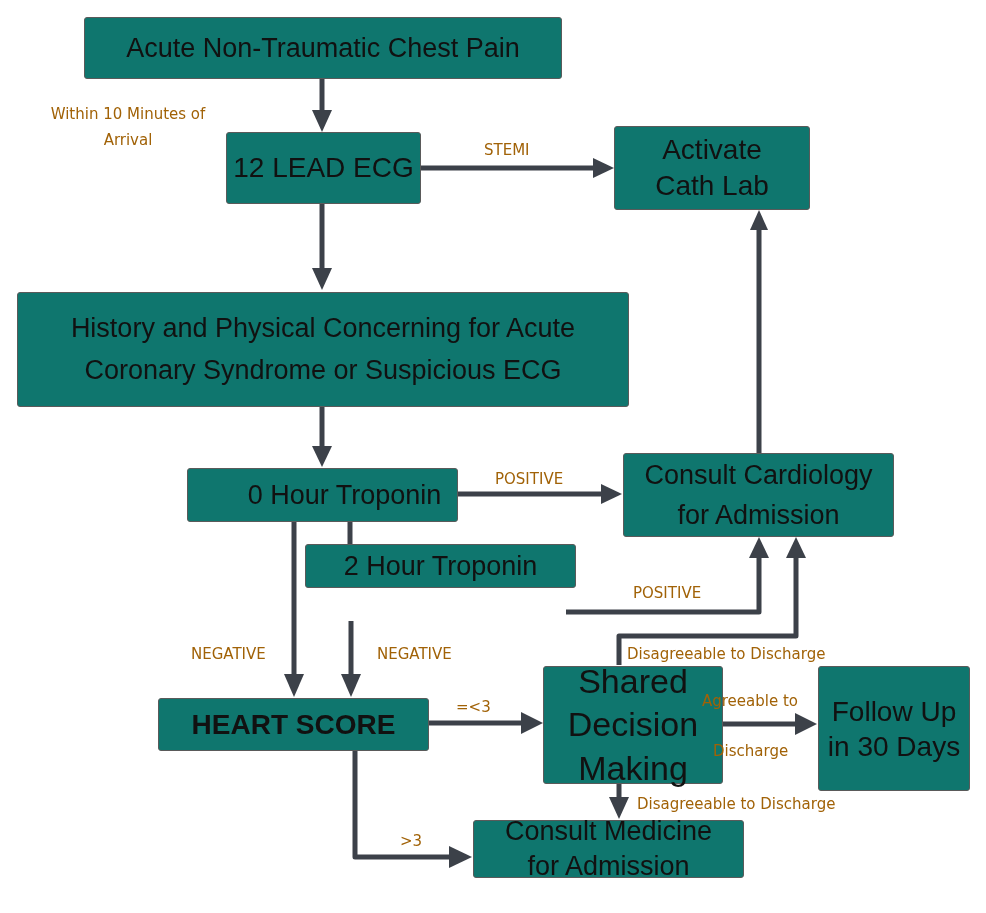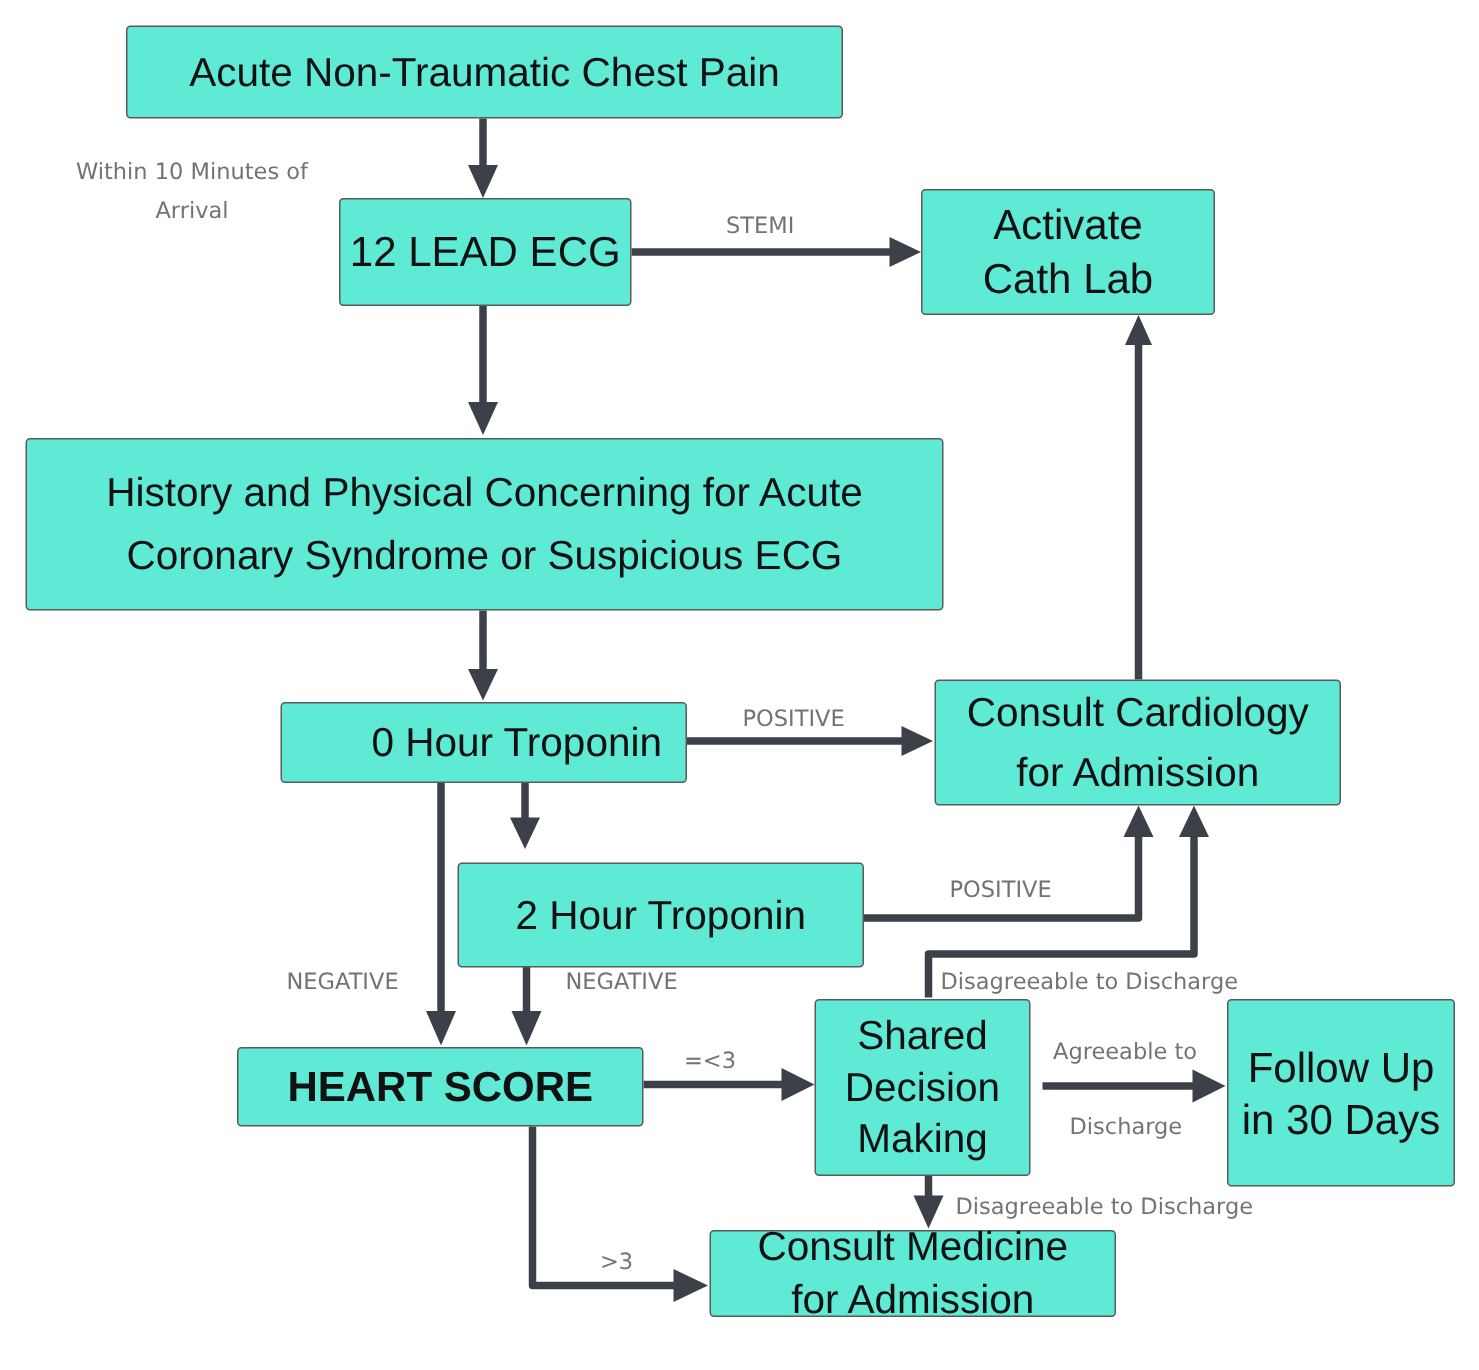--- a/index.html
+++ b/index.html
@@ -1,24 +1,24 @@
 <!DOCTYPE html>
 <html><head>
   <meta charset="utf-8">
   <style>
     html, body { margin: 0; padding: 0; background: #ffffff; }
     body { width: 986px; height: 913px; position: relative; overflow: hidden;
            font-family: "Liberation Sans", sans-serif; color: #111; }
     #canvas { position: absolute; left: 0; top: 0; width: 986px; height: 913px; }
     .node { position: absolute; box-sizing: border-box; border: 1.3px solid #5a5a5a;
-            border-radius: 3px; background: #5eead4; display: flex; align-items: center;
+            border-radius: 3px; background: #0f766e; display: flex; align-items: center;
             justify-content: center; text-align: center; color: #111; }
     .node span { display: block; }
     .lbl { position: absolute; font-family: "DejaVu Sans", sans-serif; font-size: 15px;
-           color: #737373; white-space: nowrap; text-align: center; }
+           color: #a16207; white-space: nowrap; text-align: center; }
     svg.links { position: absolute; left: 0; top: 0; }
     .edge { fill: none; stroke: #3c4149; stroke-width: 5; stroke-linejoin: round; stroke-linecap: butt; }
     .head { fill: #3c4149; }
   </style>
 </head>
 <body>
 
 <div id="canvas">
 
   <svg class="links" width="986" height="913">
@@ -86,29 +86,29 @@
   </div>
 
   <div class="node" style="left:187px; top:468px; width:271px; height:54px; font-size:27px;padding-left:44px;">
     <span>0 Hour Troponin</span>
   </div>
 
   <div class="node" style="left:623px; top:453px; width:271px; height:84px; font-size:27px; line-height:1.5; padding:0 6px;">
     <span>Consult Cardiology for Admission</span>
   </div>
 
-  <div class="node" style="left:305px; top:575px; width:271px; height:70px; font-size:27px;">
+  <div class="node" style="left:305px; top:544px; width:271px; height:44px; font-size:27px;">
     <span>2 Hour Troponin</span>
   </div>
 
   <div class="node" style="left:158px; top:698px; width:271px; height:53px; font-size:28px;font-weight:bold;">
     <span>HEART SCORE</span>
   </div>
 
-  <div class="node" style="left:543px; top:666px; width:144px; height:118px; font-size:27px; line-height:1.28; padding:0 10px;">
+  <div class="node" style="left:543px; top:666px; width:180px; height:118px; font-size:34px; line-height:1.28; padding:0 10px;">
     <span>Shared Decision Making</span>
   </div>
 
   <div class="node" style="left:818px; top:666px; width:152px; height:125px; font-size:28px; line-height:1.25; padding:0 6px;">
     <span>Follow Up in 30 Days</span>
   </div>
 
   <div class="node" style="left:473px; top:820px; width:271px; height:58px; font-size:27px; line-height:1.3; padding:0 14px;">
     <span>Consult Medicine for Admission</span>
   </div>

